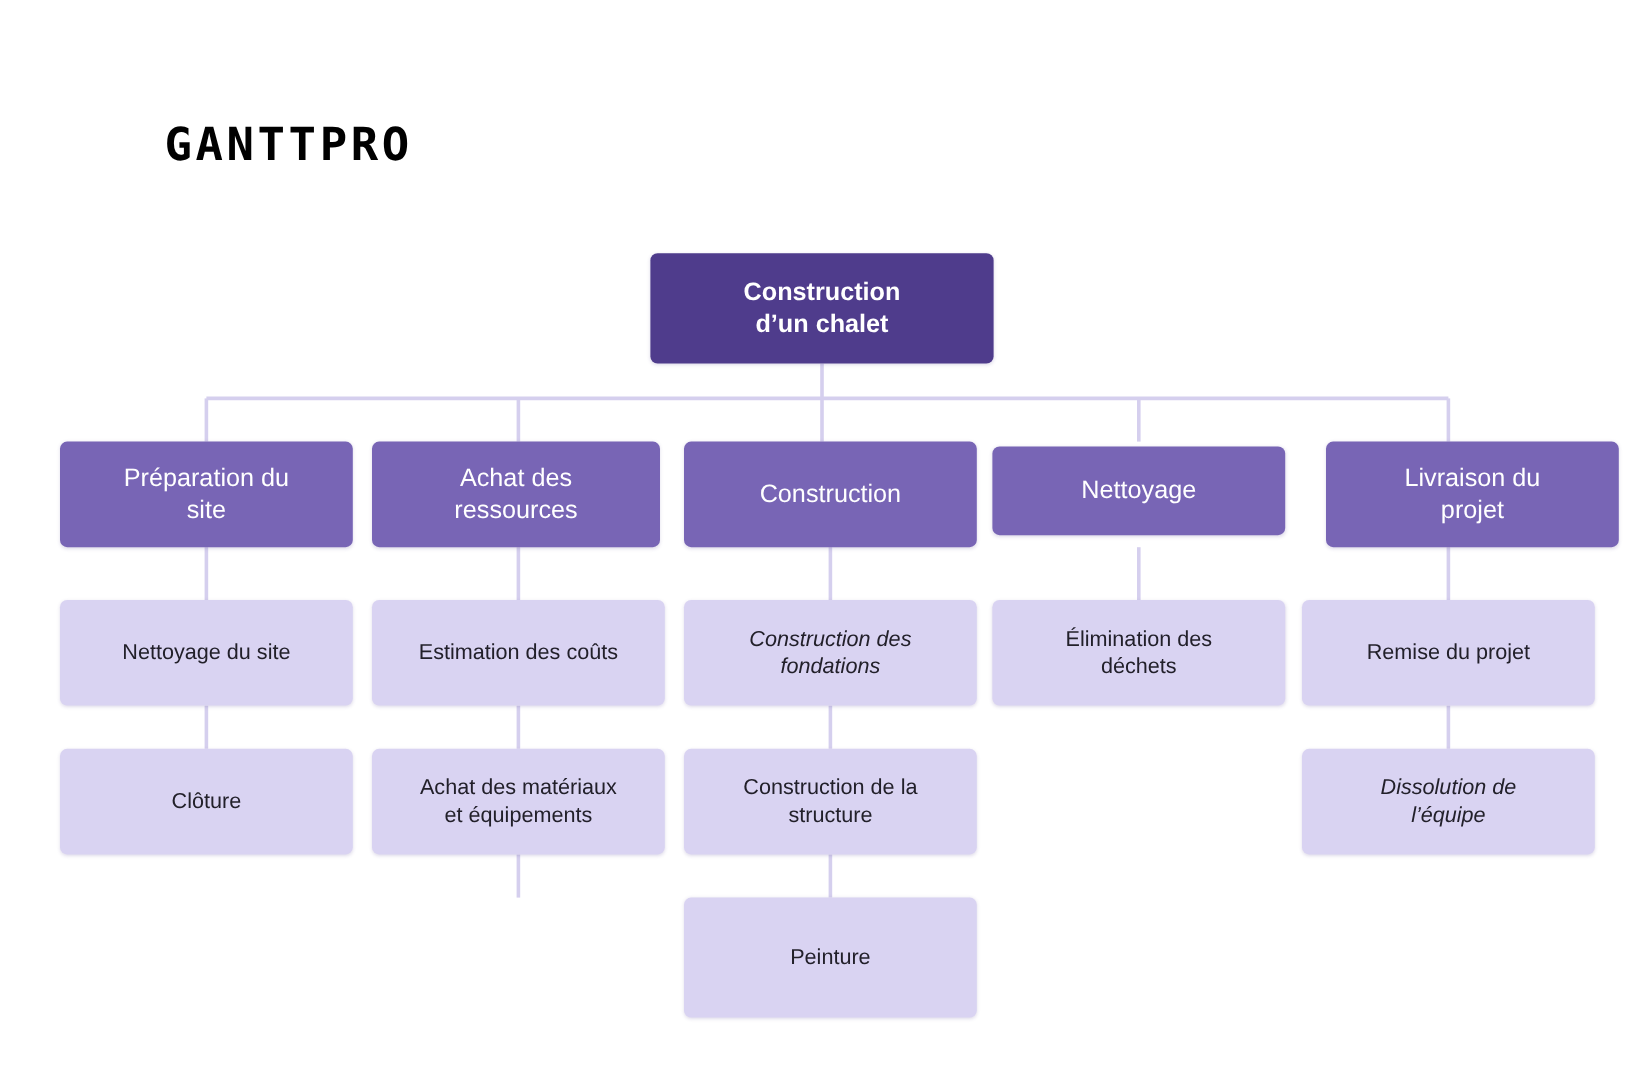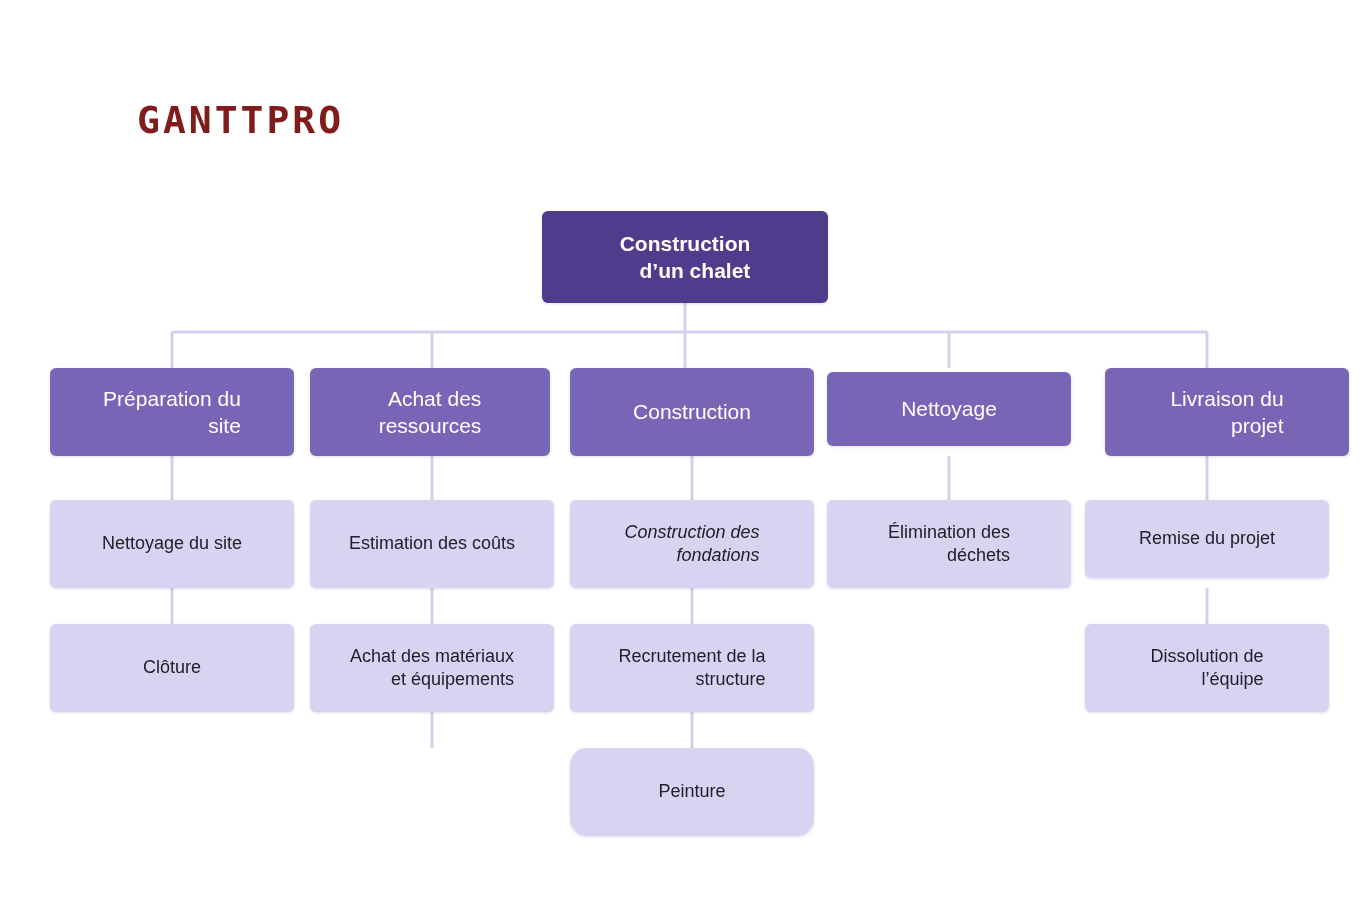--- a/index.html
+++ b/index.html
@@ -17,21 +17,21 @@
 
   
   #brand-logo {
     position: absolute;
     left: 137px;
     top: 98px;
     font-family: "DejaVu Sans Mono", monospace;
     font-size: 38px;
     font-weight: 700;
     letter-spacing: 3px;
-    color: #7f1d1d;
+    color: #000000;
     white-space: pre;
     user-select: none;
   }
 
   
   #org-chart {
     position: absolute;
     left: 0;
     top: 0;
     width: 1368px;
@@ -53,21 +53,21 @@
     height: 902px;
   }
 
   .node {
     position: absolute;
     box-sizing: border-box;
     border-radius: 6px;
     display: flex;
     align-items: center;
     justify-content: center;
-    text-align: right;
+    text-align: center;
     line-height: 1.3;
     padding: 6px 12px;
     box-shadow: 0 1px 3px rgba(80, 60, 140, 0.18);
   }
 
   .node.level-root {
     background: #4F3C8C;
     color: #ffffff;
     font-size: 21px;
     font-weight: 700;
@@ -168,42 +168,42 @@
     <div class="node level-leaf" style="left:570px; top:500px; width:244px; height:88px;font-style:italic;">
       <span class="node-label">Construction des
 fondations</span>
     </div>
 
     <div class="node level-leaf" style="left:827px; top:500px; width:244px; height:88px;">
       <span class="node-label">Élimination des
 déchets</span>
     </div>
 
-    <div class="node level-leaf" style="left:1085px; top:500px; width:244px; height:78px;">
+    <div class="node level-leaf" style="left:1085px; top:500px; width:244px; height:88px;">
       <span class="node-label">Remise du projet</span>
     </div>
 
     <div class="node level-leaf" style="left:50px; top:624px; width:244px; height:88px;">
       <span class="node-label">Clôture</span>
     </div>
 
     <div class="node level-leaf" style="left:310px; top:624px; width:244px; height:88px;">
       <span class="node-label">Achat des matériaux
 et équipements</span>
     </div>
 
     <div class="node level-leaf" style="left:570px; top:624px; width:244px; height:88px;">
-      <span class="node-label">Recrutement de la
+      <span class="node-label">Construction de la
 structure</span>
     </div>
 
-    <div class="node level-leaf" style="left:1085px; top:624px; width:244px; height:88px;">
+    <div class="node level-leaf" style="left:1085px; top:624px; width:244px; height:88px;font-style:italic;">
       <span class="node-label">Dissolution de
 l’équipe</span>
     </div>
 
 
-    <div class="node level-leaf" style="left:570px; top:748px; width:244px; height:88px;border-radius:17px;">
+    <div class="node level-leaf" style="left:570px; top:748px; width:244px; height:100px;">
       <span class="node-label">Peinture</span>
     </div>
 
   </div>
 </div>
 
 </body></html>

